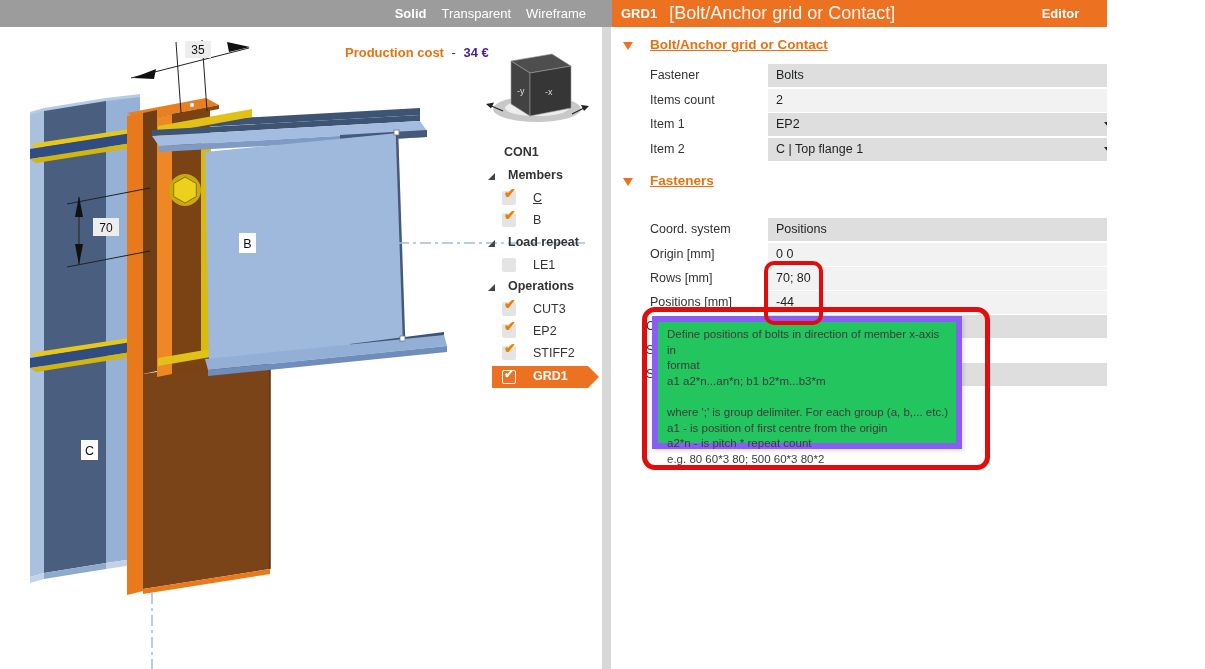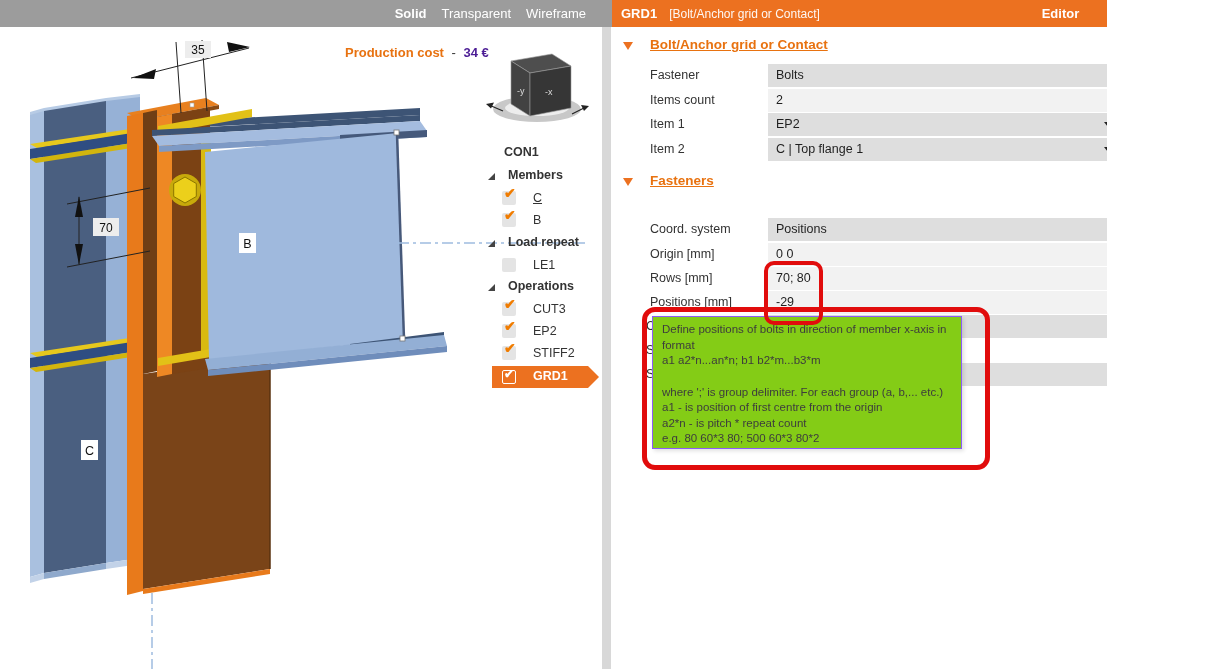--- a/index.html
+++ b/index.html
@@ -6,21 +6,21 @@
   #app{position:relative;width:1107px;height:669px;overflow:hidden;
        font-family:"Liberation Sans",sans-serif;background:#fff;}
   
   .topbar-left{position:absolute;left:0;top:0;width:612px;height:27px;background:#9C9C9C;
     display:flex;align-items:center;justify-content:flex-end;padding-right:26px;box-sizing:border-box;}
   .vmode{color:#fff;font-size:13px;margin-left:15px;cursor:default;}
   .vmode.active{font-weight:bold;}
   .topbar-right{position:absolute;left:612px;top:0;width:593px;height:27px;background:#EC7120;
     display:flex;align-items:center;color:#fff;font-size:13px;box-sizing:border-box;}
   .hdr-op{font-weight:bold;margin-left:9px;}
-  .hdr-sub{margin-left:12px;font-size:12px;color:rgba(255,255,255,.95);}
+  .hdr-sub{margin-left:12px;font-size:18px;color:rgba(255,255,255,.95);}
   .hdr-spacer{flex:1;}
   .hdr-btn{font-weight:bold;cursor:default;}
   .hdr-editor{margin-right:28px;}
   .hdr-copy{margin-right:16px;}
   .hdr-delete{margin-right:11px;}
   
   #viewport{position:absolute;left:0;top:27px;width:600px;height:642px;background:#fff;overflow:hidden;}
   #divider{position:absolute;left:602px;top:27px;width:9px;height:642px;background:#D8D8D8;}
   .prodcost{position:absolute;left:345px;top:18px;font-size:13px;white-space:nowrap;}
   .prodcost .pc-label{color:#E87210;font-weight:bold;}
@@ -54,22 +54,22 @@
   .prow{position:absolute;left:0;width:593px;height:23px;}
   .field{position:absolute;left:156px;top:0;width:427px;height:23px;background:#DEDEDE;box-sizing:border-box;text-align:right;}
   .field.plain{background:#F2F2F2;}
   .ftext{position:absolute;left:8px;top:4px;color:#1F1F1F;white-space:nowrap;}
   .caret{position:absolute;right:8px;top:9px;width:0;height:0;
     border-left:4px solid transparent;border-right:4px solid transparent;border-top:5px solid #222;}
   .icon-btn{position:absolute;top:0;width:24px;height:23px;background:transparent;}
   .icon-btn.orange{background:#EC7120;}
   .icon-btn.gray{background:#ABABAB;}
   .sliver{position:absolute;left:34px;top:4px;color:#333;}
-  #tooltip{position:absolute;left:40px;top:289px;width:310px;height:133px;background:#84cc16;
-    border:1px solid #8b5cf6;box-sizing:border-box;padding:5px 6px 0 9px;
+  #tooltip{position:absolute;left:40px;top:289px;width:310px;height:133px;background:#22c55e;
+    border:6px solid #8b5cf6;box-sizing:border-box;padding:5px 6px 0 9px;
     font-size:11.5px;line-height:1.36;color:#3D3D3D;white-space:pre-line;z-index:5;
     box-shadow:2px 2px 4px rgba(0,0,0,.12);}
   .red1{position:absolute;left:152px;top:234px;width:51px;height:56px;
     border:4px solid #E10C0C;border-radius:10px;z-index:10;pointer-events:none;}
   .red2{position:absolute;left:30px;top:280px;width:338px;height:153px;
     border:5px solid #E10C0C;border-radius:13px;z-index:10;pointer-events:none;}
 </style>
 </head>
 <body>
 
@@ -365,21 +365,21 @@
     <div class="prow" style="top:240px">
       <span class="plabel">Rows [mm]</span>
       <div class="field plain">
         <span class="ftext">70; 80</span>
       </div>
     </div>
 
     <div class="prow" style="top:264px">
       <span class="plabel">Positions [mm]</span>
       <div class="field plain">
-        <span class="ftext">-29</span>
+        <span class="ftext">-44</span>
       </div>
     </div>
 
     <div class="prow" style="top:288px">
       <span class="sliver">C</span>
       <div class="field">
         <span class="caret"></span>
       </div>
     </div>
     <div class="prow" style="top:312px">

